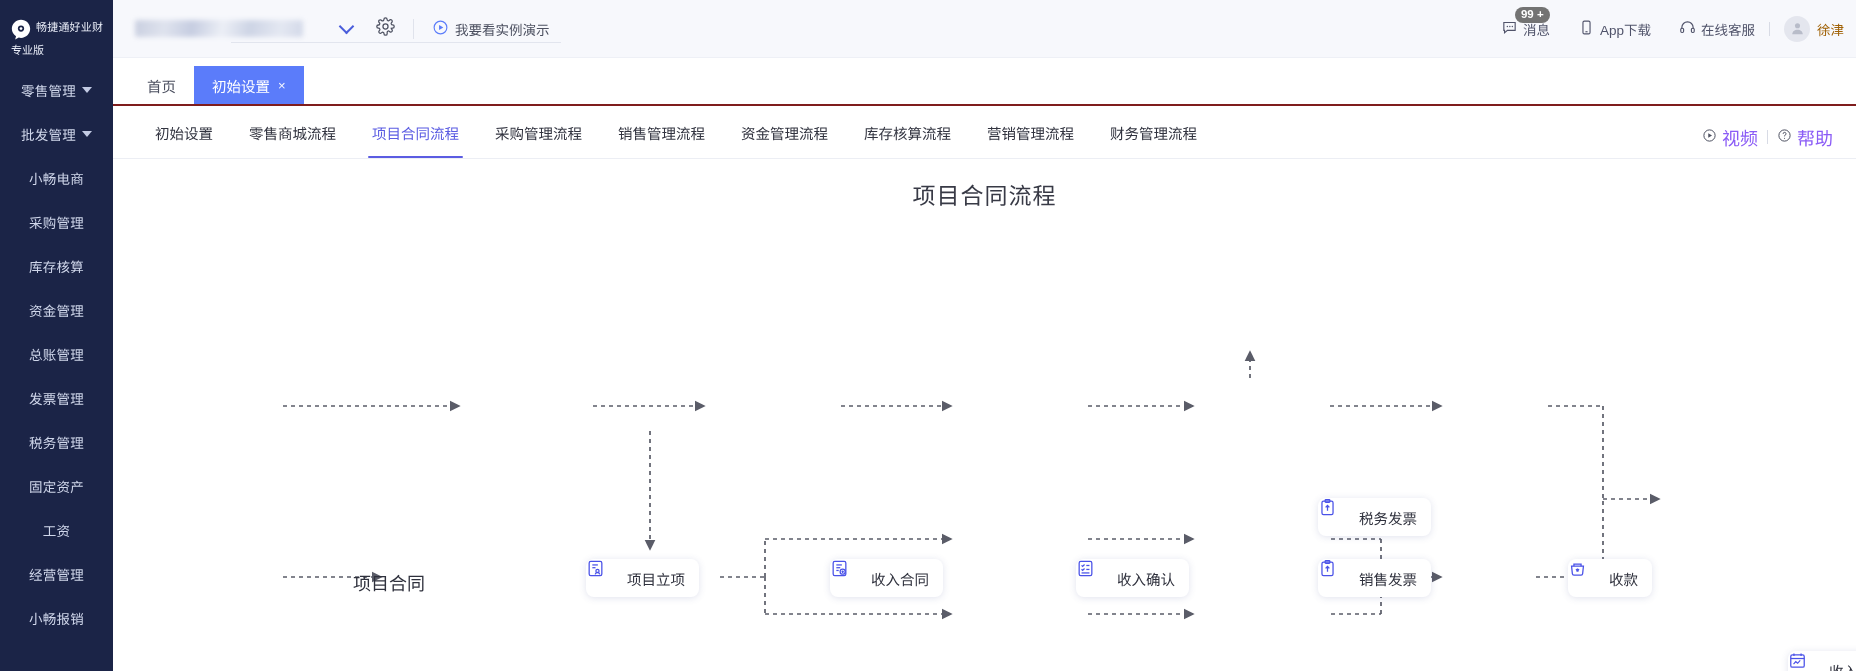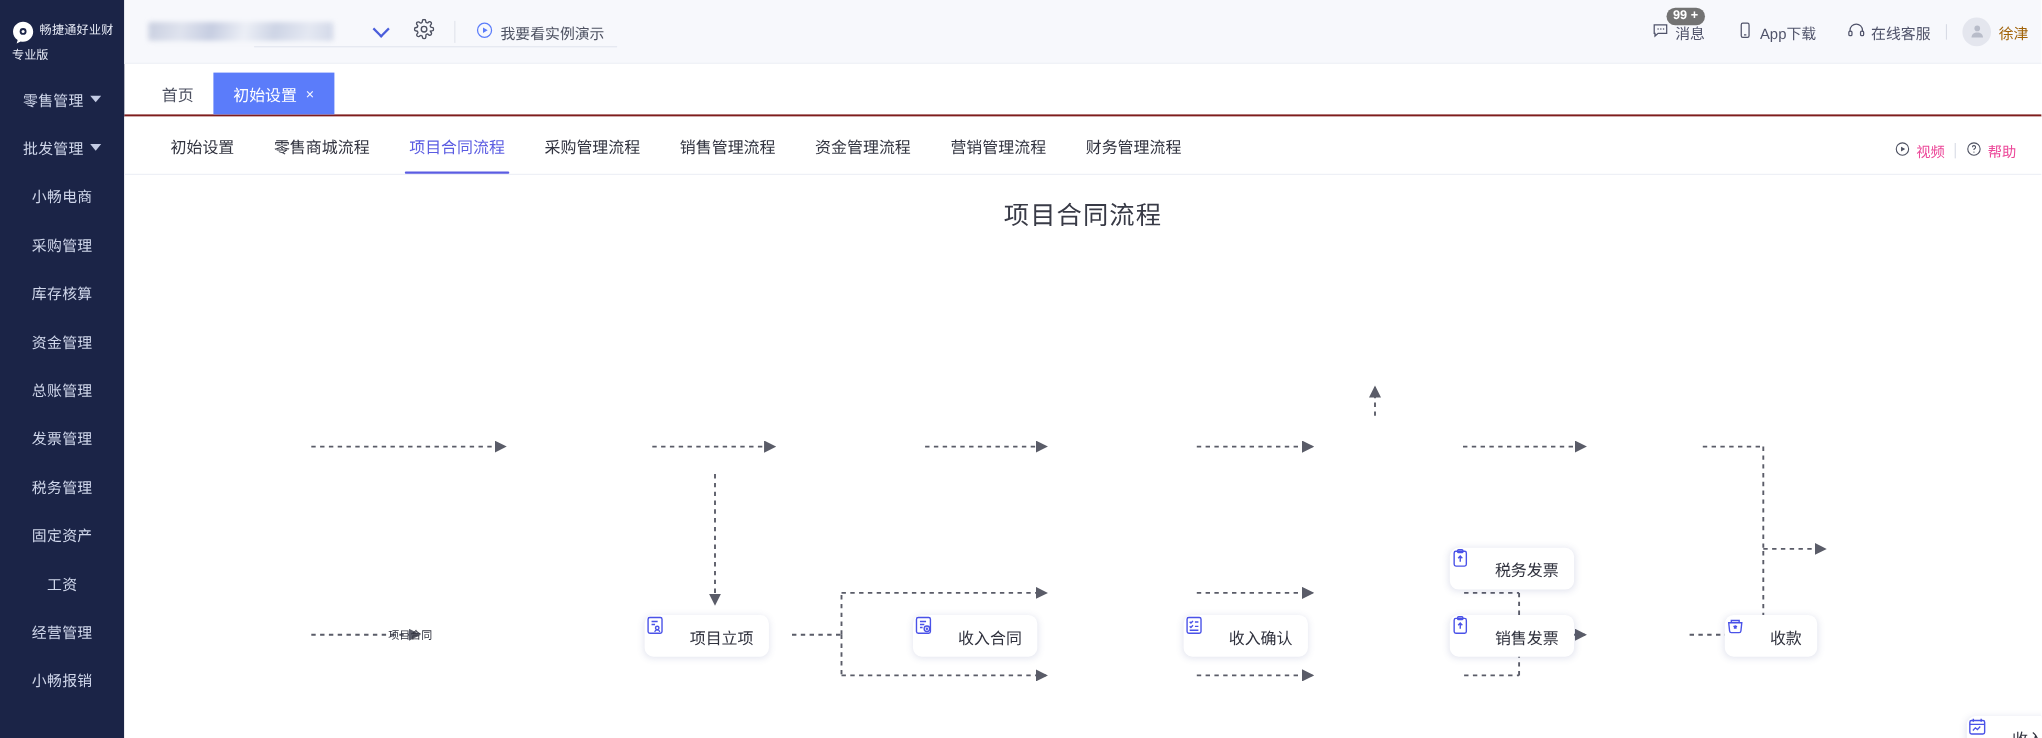--- a/index.html
+++ b/index.html
@@ -105,21 +105,21 @@
     align-items: center; font-size: 14.5px; color: #323440; cursor: pointer;
     white-space: nowrap;
   }
   .subtab.active { color: #5b5ce2; }
   .subtab.active::after {
     content: ""; position: absolute; left: 14px; right: 14px; bottom: 0;
     height: 2.5px; background: #5b5ce2; border-radius: 2px;
   }
   .subtab-right {
     margin-left: auto; display: flex; align-items: center; gap: 0;
-    font-size: 13px; color: #ec4899; margin-top: 10px;
+    font-size: 18px; color: #8b5cf6; margin-top: 10px;
   }
   .str-item { display: flex; align-items: center; gap: 5px; cursor: pointer; padding: 0 9px; }
   .str-div { width: 1px; height: 14px; background: #d8dbe5; }
 
   
   .canvas { flex: 1 1 auto; position: relative; background: #fff; overflow: hidden; }
   .flow-title {
     position: absolute; left: 0; right: 0; top: 18px; text-align: center;
     font-size: 23px; color: #383a46; letter-spacing: 1px;
   }
@@ -127,21 +127,21 @@
   .diagram svg { position: absolute; left: 0; top: 0; }
 
   .node {
     position: absolute; height: 38px; background: #fff;
     border-radius: 8px; box-shadow: 0 1px 7px rgba(72,84,150,.17);
     display: flex; align-items: center; gap: 8px; padding: 0 14px;
     font-size: 14.5px; color: #2f313d; cursor: pointer; white-space: nowrap;
   }
   .node .nicon { width: 19px; height: 19px; flex: 0 0 19px; }
   .swimlane {
-    position: absolute; font-size: 10px; color: #2f313d; white-space: nowrap;
+    position: absolute; font-size: 18px; color: #2f313d; white-space: nowrap;
   }
 </style>
 </head>
 <body>
 
 <div class="app">
 
   <aside class="sidebar">
     <div class="brand">
       <div class="brand-row">
@@ -293,20 +293,23 @@
       <div class="subtab">
         <span>采购管理流程</span>
         </div>
       <div class="subtab">
         <span>销售管理流程</span>
         </div>
       <div class="subtab">
         <span>资金管理流程</span>
         </div>
       <div class="subtab">
+        <span>库存核算流程</span>
+        </div>
+      <div class="subtab">
         <span>营销管理流程</span>
         </div>
       <div class="subtab">
         <span>财务管理流程</span>
         </div>
 
       <div class="subtab-right">
         <div class="str-item">
           <span>
             <svg viewBox="0 0 24 24" width="15" height="15" fill="none" stroke="#4d5161" stroke-width="1.6">

